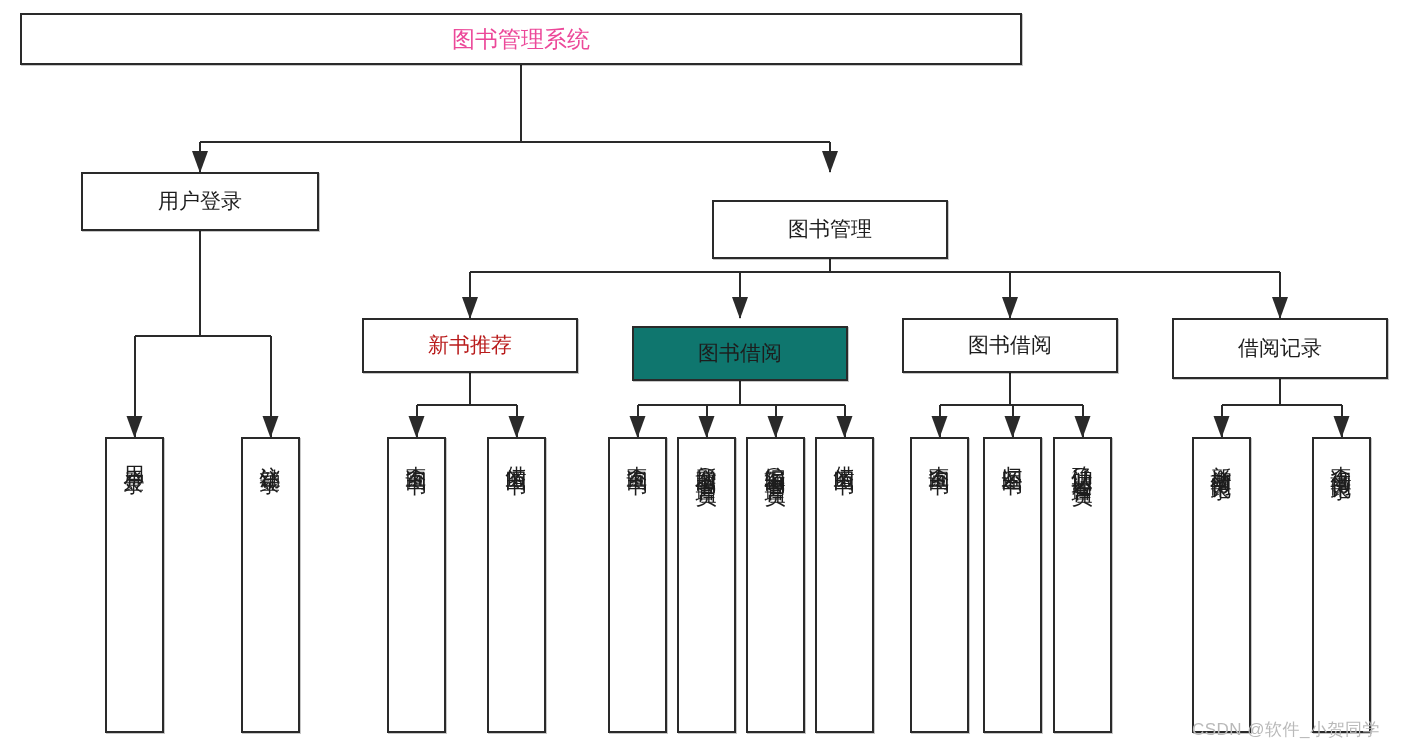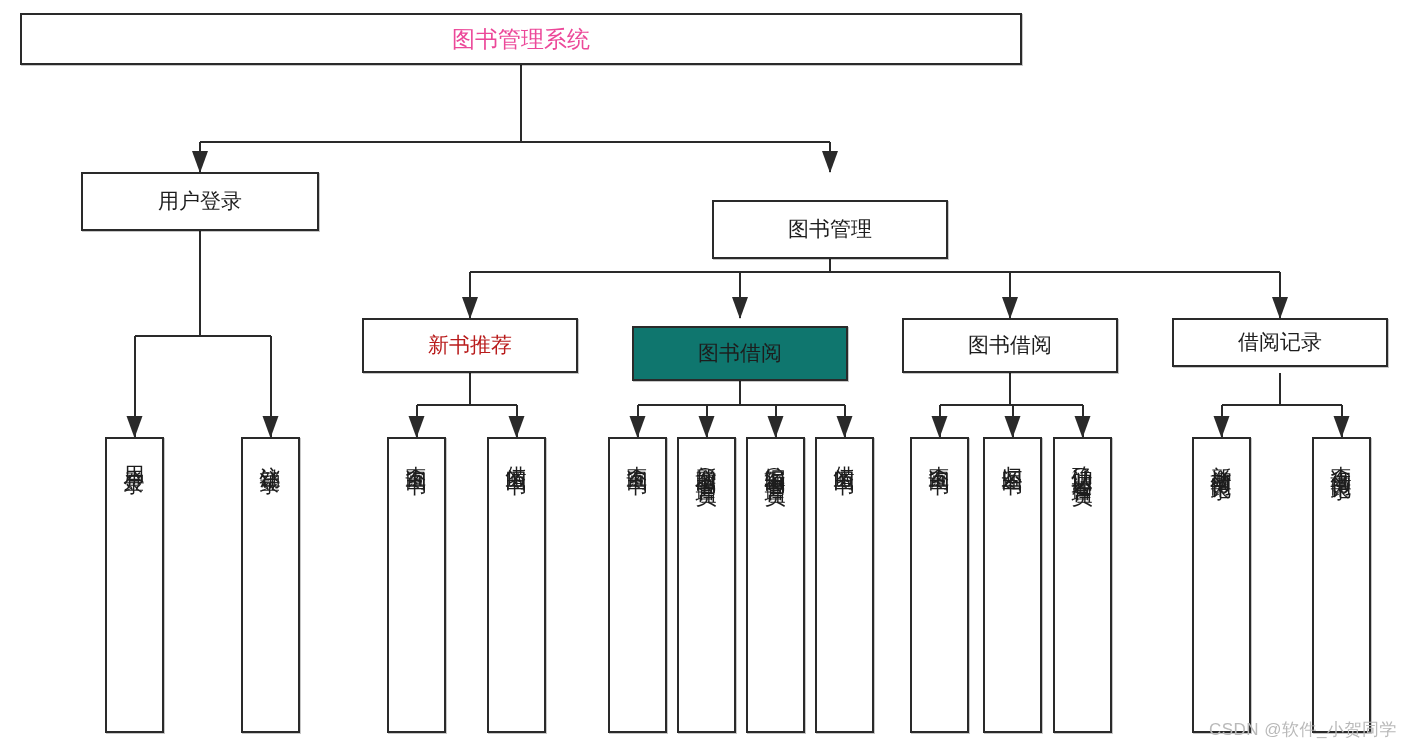--- a/index.html
+++ b/index.html
@@ -57,21 +57,21 @@
     writing-mode: vertical-rl;
     text-orientation: upright;
     font-size: 21px;
     letter-spacing: 3px;
     line-height: 1;
     white-space: nowrap;
   }
   
   #watermark {
     position: absolute;
-    right: 8px;
+    right: 25px;
     bottom: 6px;
     font-size: 17px;
     color: #b9b9b9;
     letter-spacing: 0.5px;
     white-space: nowrap;
     pointer-events: none;
     font-family: "Liberation Sans", "DejaVu Sans", sans-serif;
   }
 </style>
 </head>
@@ -146,21 +146,21 @@
       </div>
       <div class="node-box lvl-mid" style="left: 362px; top: 318px; width: 216px; height: 55px; border-color: rgb(42, 42, 42); background: rgb(255, 255, 255);">
         <span class="node-label" style="color: #b91c1c;">新书推荐</span>
       </div>
       <div class="node-box lvl-mid" style="left: 632px; top: 318px; width: 216px; height: 55px; border-color: rgb(42, 42, 42); background: #0f766e; margin-top: 8px;">
         <span class="node-label" style="color: rgb(29, 29, 29);">图书借阅</span>
       </div>
       <div class="node-box lvl-mid" style="left: 902px; top: 318px; width: 216px; height: 55px; border-color: rgb(42, 42, 42); background: rgb(255, 255, 255);">
         <span class="node-label" style="color: rgb(29, 29, 29);">图书借阅</span>
       </div>
-      <div class="node-box lvl-mid" style="left: 1172px; top: 318px; width: 216px; height: 49px; border-color: rgb(42, 42, 42); background: rgb(255, 255, 255);">
+      <div class="node-box lvl-mid" style="left: 1172px; top: 318px; width: 216px; height: 61px; border-color: rgb(42, 42, 42); background: rgb(255, 255, 255);">
         <span class="node-label" style="color: rgb(29, 29, 29);">借阅记录</span>
       </div>
       <div class="node-box lvl-leaf vertical" style="left: 105px; top: 437px; width: 59px; height: 296px; border-color: rgb(42, 42, 42); background: rgb(255, 255, 255);">
         <span class="node-label" style="color: rgb(29, 29, 29);">用户登录</span>
       </div>
       <div class="node-box lvl-leaf vertical" style="left: 241px; top: 437px; width: 59px; height: 296px; border-color: rgb(42, 42, 42); background: rgb(255, 255, 255);">
         <span class="node-label" style="color: rgb(29, 29, 29);">注销登录</span>
       </div>
       <div class="node-box lvl-leaf vertical" style="left: 387px; top: 437px; width: 59px; height: 296px; border-color: rgb(42, 42, 42); background: rgb(255, 255, 255);">
         <span class="node-label" style="color: rgb(29, 29, 29);">查询图书</span>

